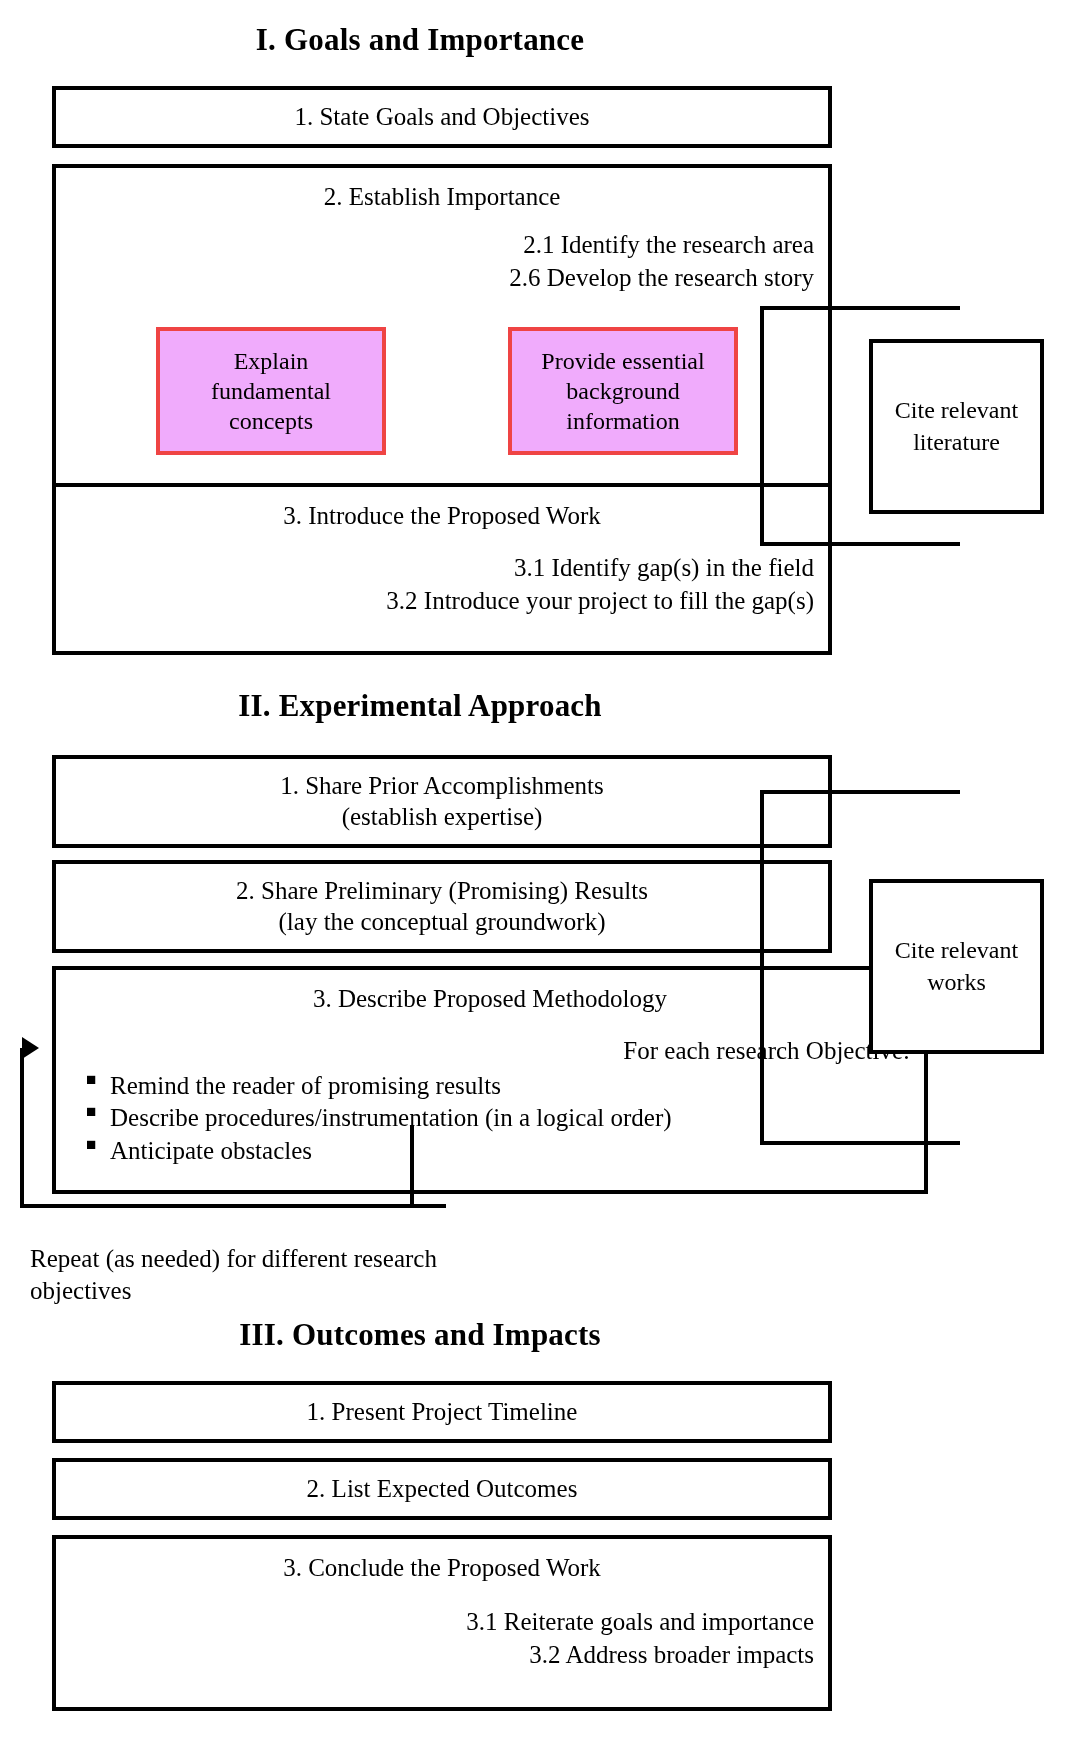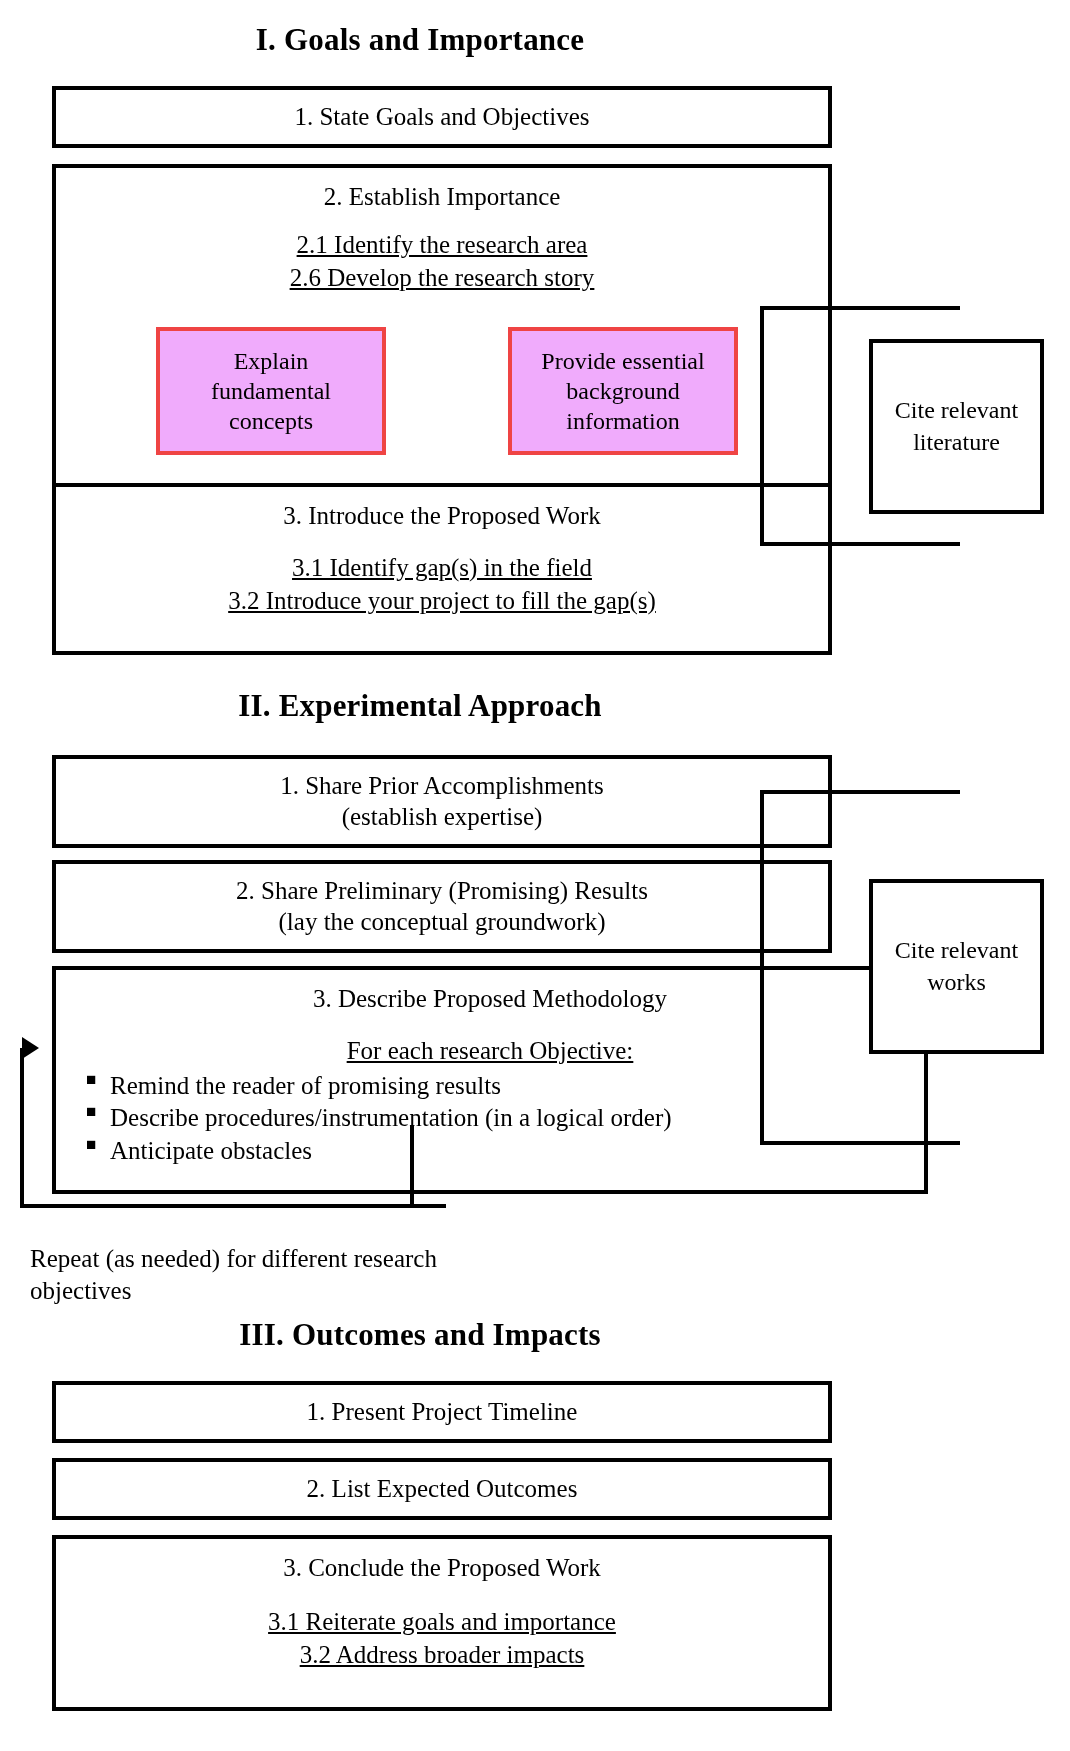--- a/index.html
+++ b/index.html
@@ -32,24 +32,23 @@
     border: 4px solid #000000;
     background: #ffffff;
     box-sizing: border-box;
   }
   .box .centered {
     text-align: center;
     font-size: 25px;
     line-height: 1.22;
   }
   .box .left {
-    text-align: center;
+    text-align: right;
     font-size: 25px;
     line-height: 1.25;
-    text-decoration: underline;
   }
   .inner-box {
     position: absolute;
     border: 4px solid #ef4444;
     background: #f0abfc;
     box-sizing: border-box;
     display: flex;
     align-items: center;
     justify-content: center;
     text-align: center;

